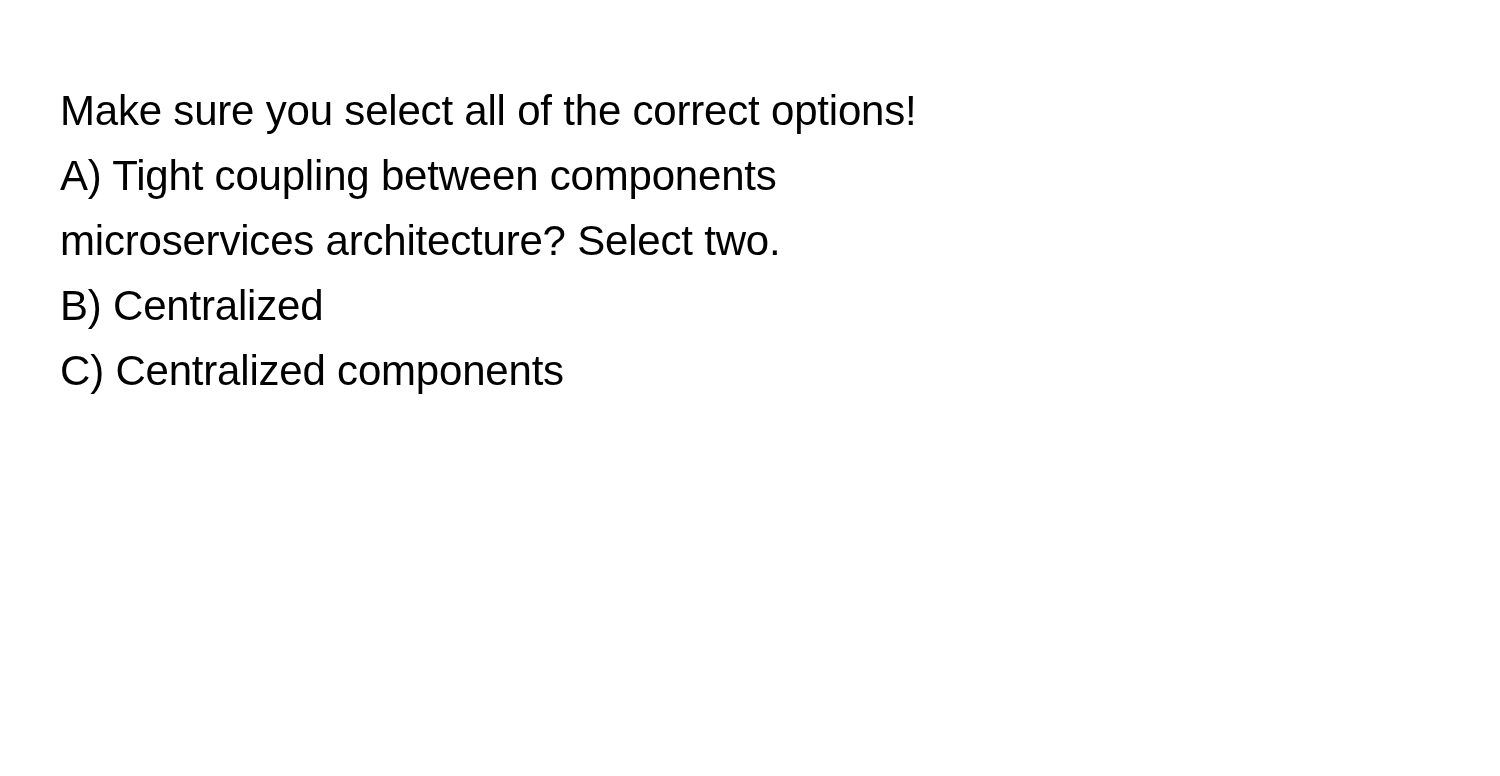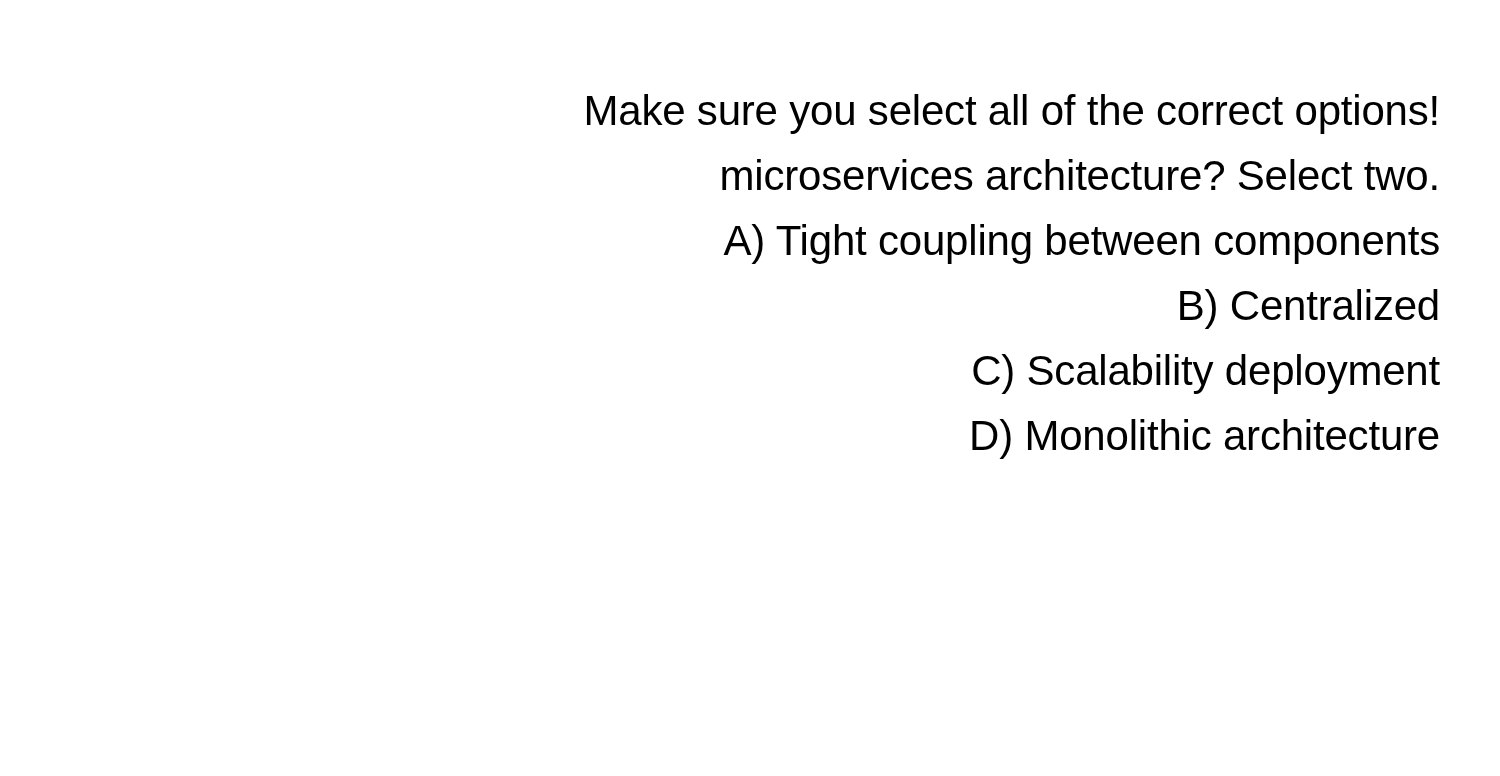--- a/index.html
+++ b/index.html
@@ -13,29 +13,27 @@
       background: #ffffff;
       font-family: -apple-system, BlinkMacSystemFont, "Segoe UI", Helvetica, Arial, sans-serif;
       color: #000000;
       padding: 78px 60px;
     }
     .content {
       font-size: 42px;
       line-height: 1.55;
       font-weight: 400;
       letter-spacing: -0.2px;
-      text-align: right;
     }
     .line {
       display: block;
     }
   </style>
 </head>
 <body>
 
 <div class="content">
   <span class="line">Make sure you select all of the correct options!</span>
+  <span class="line">A) Tight coupling between components</span>
   <span class="line">microservices architecture? Select two.</span>
-  <span class="line">A) Tight coupling between components</span>
   <span class="line">B) Centralized</span>
-  <span class="line">C) Scalability deployment</span>
-  <span class="line">D) Monolithic architecture</span>
+  <span class="line">C) Centralized components</span>
 </div>
 
 </body></html>

